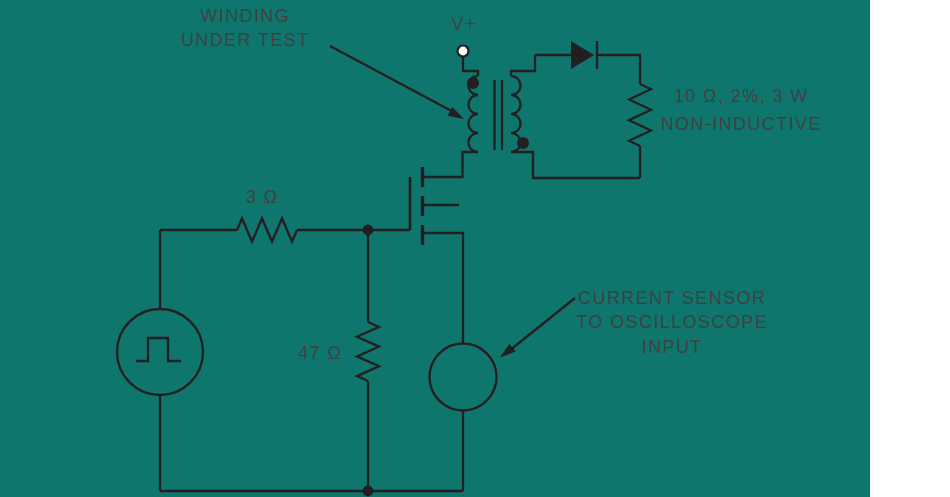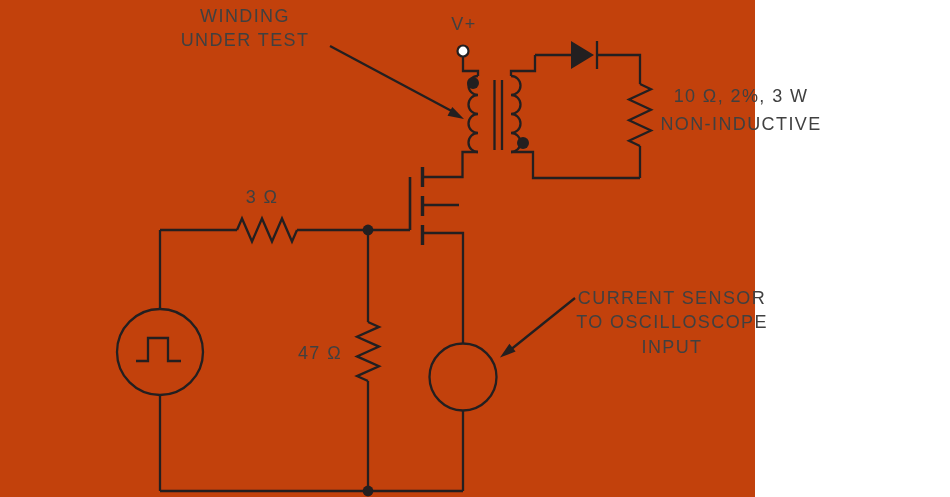--- a/index.html
+++ b/index.html
@@ -5,23 +5,23 @@
   html, body {
     margin: 0;
     padding: 0;
     background: #ffffff;
     width: 950px;
     height: 497px;
     overflow: hidden;
   }
   .canvas {
     position: relative;
-    width: 755px;
+    width: 870px;
     height: 497px;
-    background: #c2410c;
+    background: #0f766e;
     font-family: "Liberation Sans", sans-serif;
   }
   svg { display: block; }
   .wire {
     fill: none;
     stroke: #231f20;
     stroke-width: 2.3;
     stroke-linejoin: miter;
     stroke-linecap: butt;
   }

